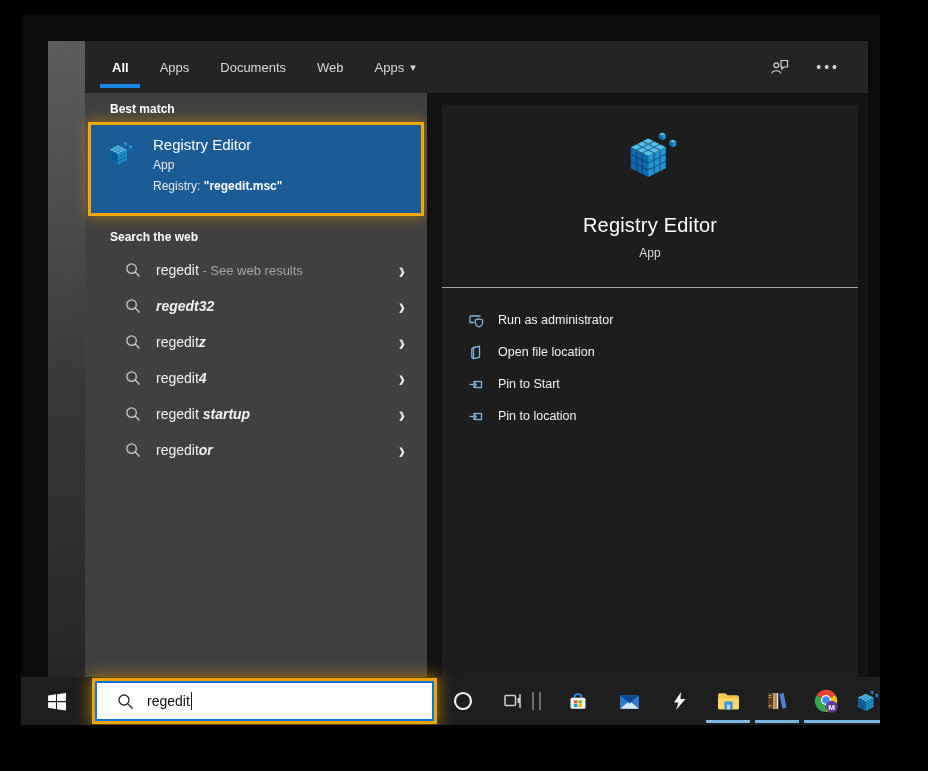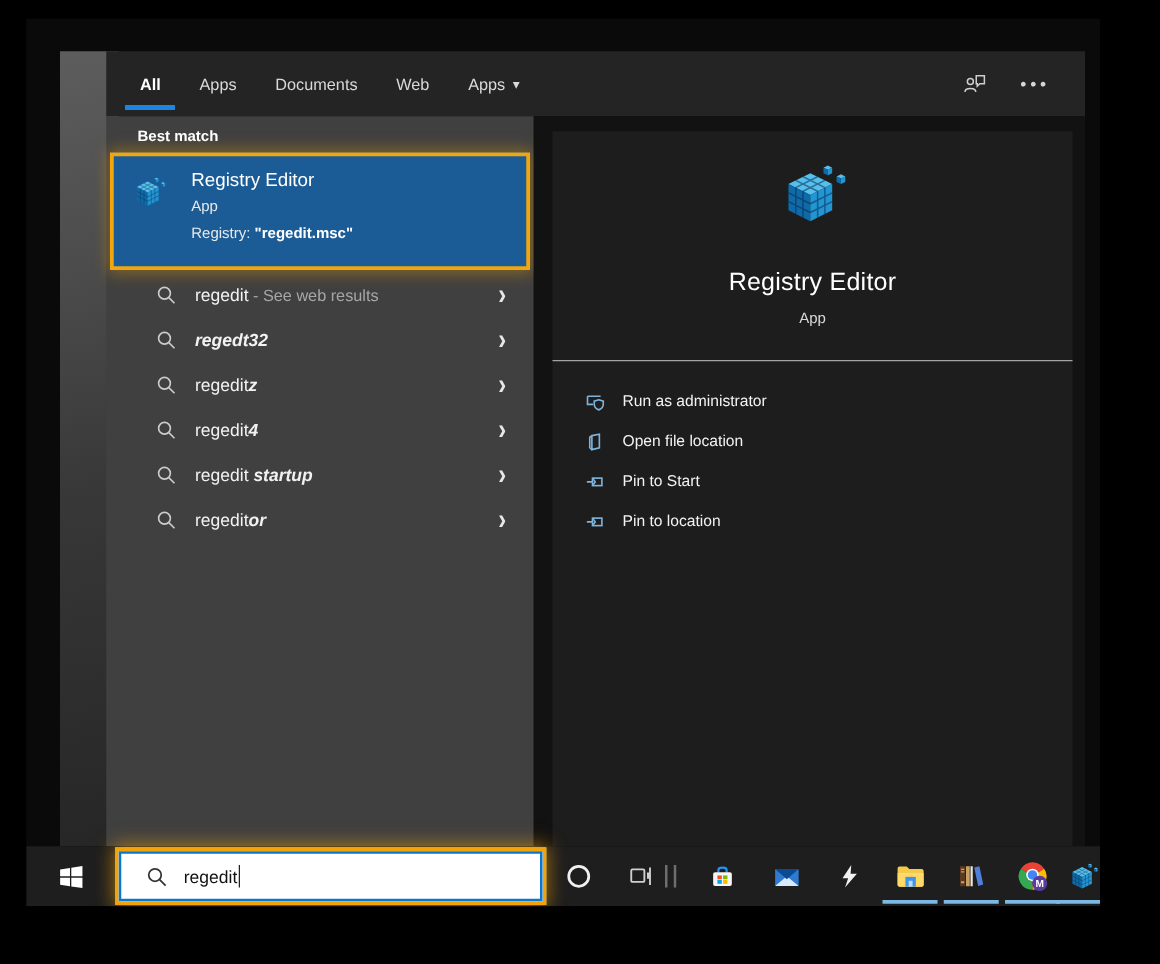--- a/index.html
+++ b/index.html
@@ -146,20 +146,21 @@
                 <use href="#regcube"></use>
               </svg>
           </span>
           <div class="bm-text">
             <div class="bm-title">Registry Editor</div>
             <div class="bm-sub">App</div>
             <div class="bm-related"><span>Registry: </span><b>"regedit.msc"</b></div>
           </div>
         </div>
 
+        <div class="section-title" style="padding-top:14px">Search the web</div>
 
         <div class="web-list">
           <div class="web-row">
             <span class="mag">
                 <svg width="16" height="16" viewBox="0 0 17 17" stroke="#cccccc" stroke-width="1.4">
                   <use href="#maglens"></use>
                 </svg>
               </span>
             <span class="row-text"><span>regedit</span><b></b></span>
             <span class="row-note"> - See web results</span>

